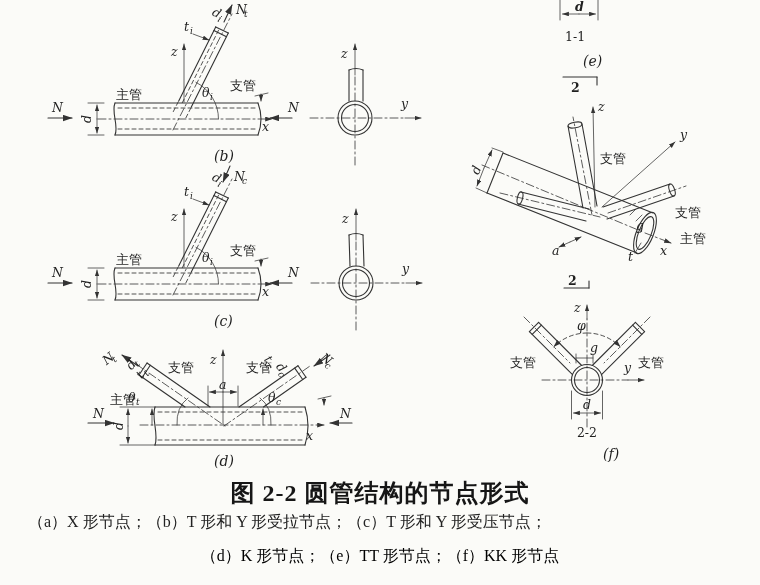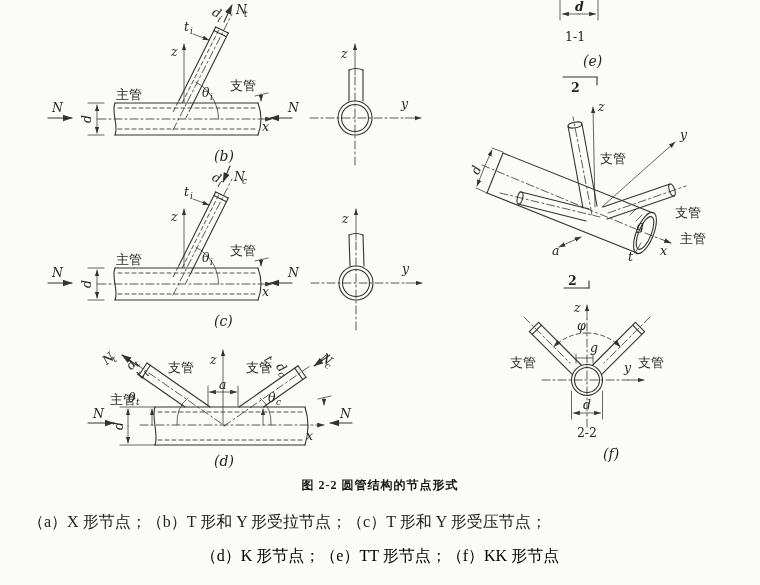--- a/index.html
+++ b/index.html
@@ -10,21 +10,21 @@
   svg .thin{stroke-width:0.75;}
   svg .dash{stroke-dasharray:4 3;stroke-width:0.85;}
   svg .cd{stroke-dasharray:8 3 2 3;stroke-width:0.8;}
   svg text{stroke:none;fill:#1f1f1f;}
   .lab{font:italic 12.5px "DejaVu Serif","Liberation Serif",serif;}
   .sub{font:italic 9px "DejaVu Serif","Liberation Serif",serif;}
   .cjk{font:13px "DejaVu Sans","Liberation Sans",sans-serif;}
   .cap{font:italic 14px "DejaVu Serif","Liberation Serif",serif;}
   .sec{font:12.5px "DejaVu Serif","Liberation Serif",serif;}
   .bold{font-weight:700;}
-  .caption-title{position:absolute;left:0;width:760px;text-align:center;top:477px;font-size:12px;font-weight:600;color:#161616;letter-spacing:1px;}
+  .caption-title{position:absolute;left:0;width:760px;text-align:center;top:477px;font-size:24px;font-weight:600;color:#161616;letter-spacing:1px;}
   .caption-line1{position:absolute;left:0;width:760px;text-align:left;top:512px;font-size:16px;color:#222;padding-left:28px;}
   .caption-line2{position:absolute;left:0;width:760px;text-align:center;top:546px;font-size:16px;color:#000000;}
 </style>
 </head>
 <body>
 
 <div id="page">
 
   <svg class="abs" style="left:40px;top:0" width="310" height="168" viewBox="0 0 310 168">
     <defs>

